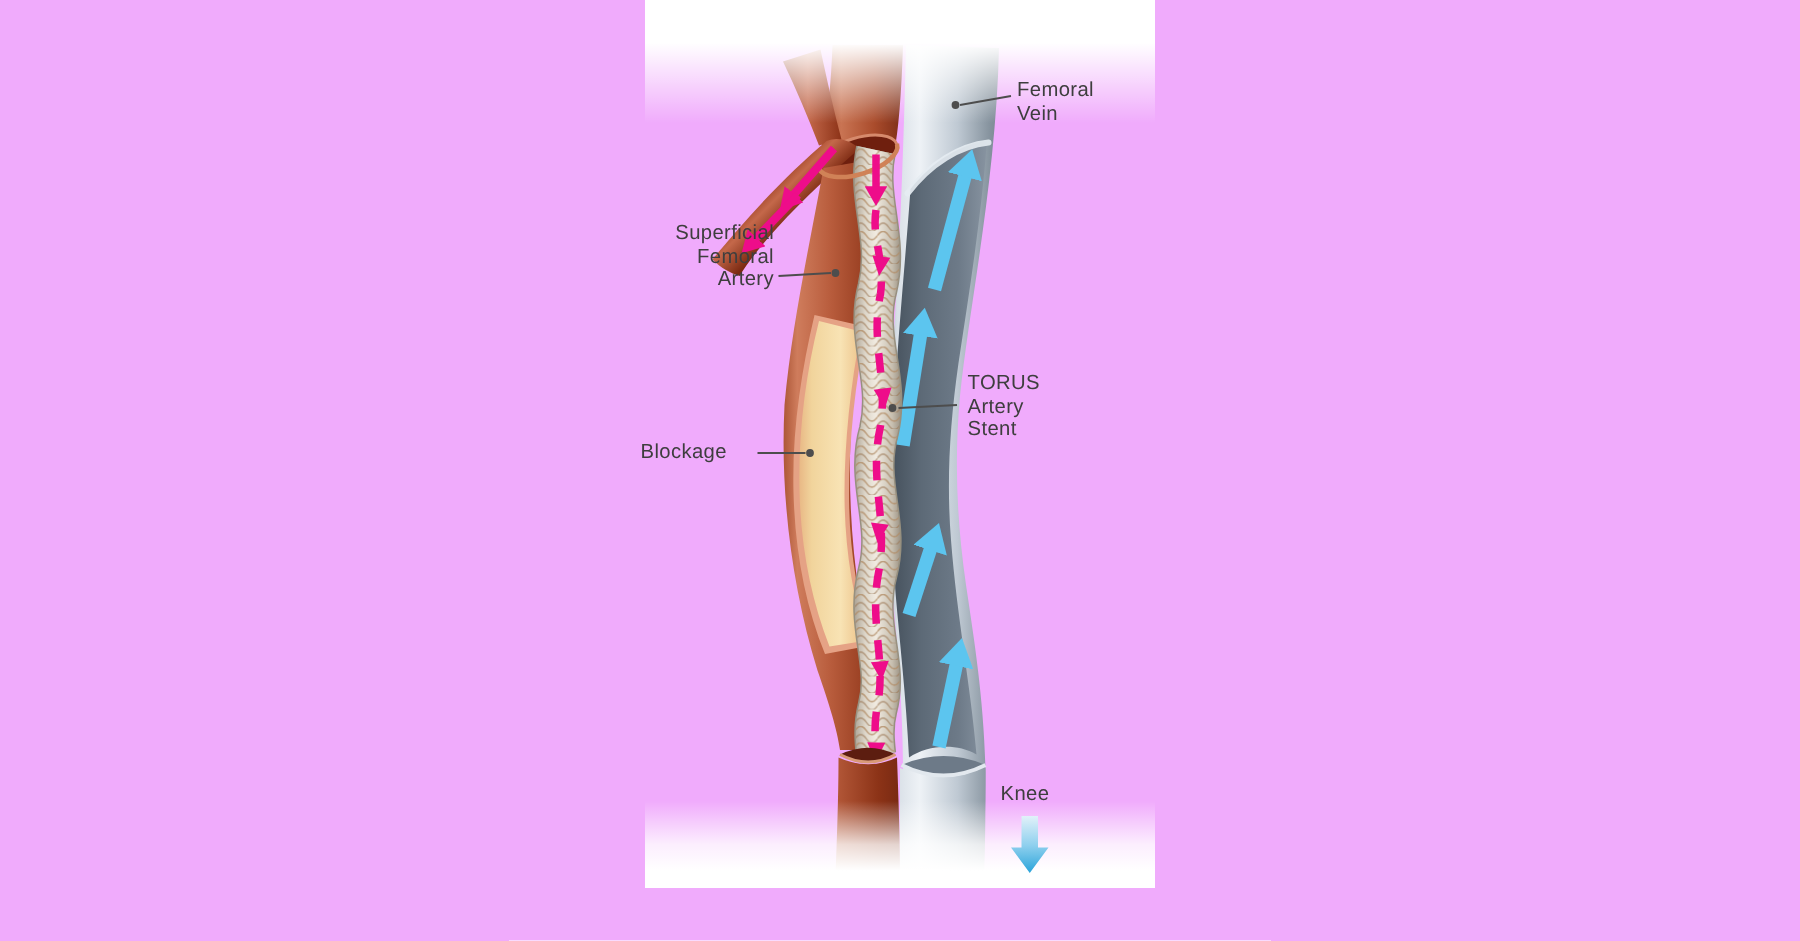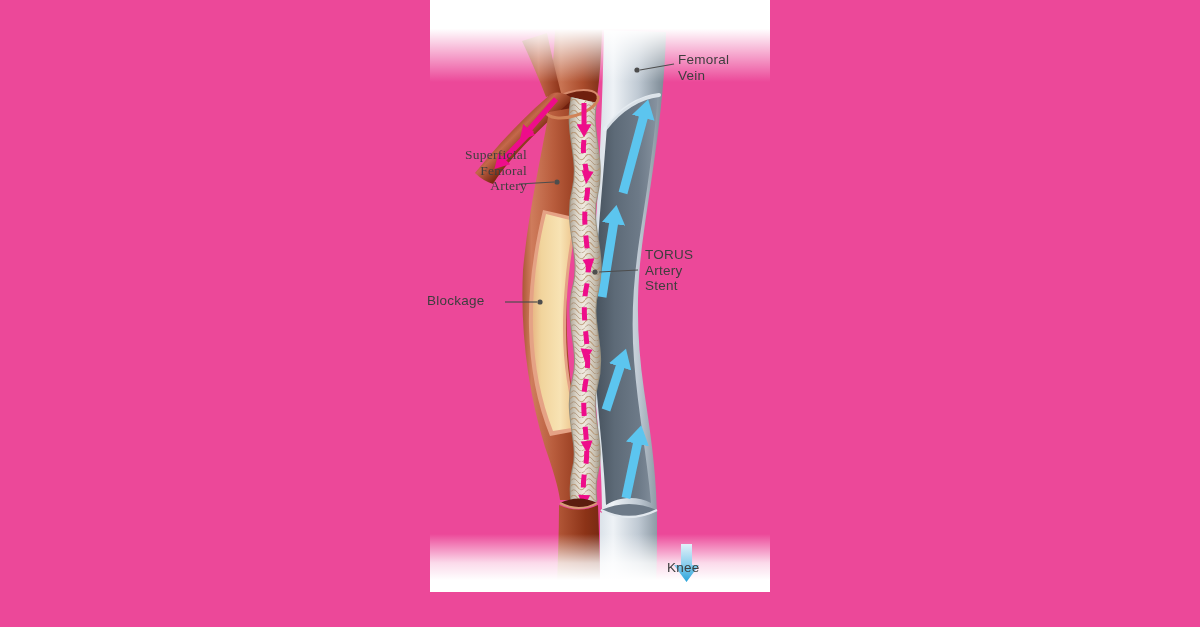--- a/index.html
+++ b/index.html
@@ -1,17 +1,17 @@
 <!DOCTYPE html>
 <html><head>
 <meta charset="utf-8">
 <style>
   html,body { margin:0; padding:0; background:#ffffff; }
   .canvas {
-    position:relative; width:1200px; height:627px; background:#ec4899;
+    position:relative; width:1200px; height:627px; background:#f0abfc;
     overflow:hidden; font-family:"Liberation Sans", sans-serif;
   }
   .canvas svg { position:absolute; left:0; top:0; }
   .lbl {
     position:absolute; font-size:13.5px; line-height:15.5px; color:#3e3e3e;
     letter-spacing:0.25px; white-space:pre-line;
   }
   .lbl-right { text-align:right; }
 </style>
 </head>
@@ -191,24 +191,24 @@
       <path d="M 638,270 L 599,272"></path>
       <circle cx="595" cy="272" r="2.6" fill="#4d4d4d" stroke="none"></circle>
       <path d="M 505,302 L 537,302"></path>
       <circle cx="540" cy="302" r="2.6" fill="#4d4d4d" stroke="none"></circle>
     </g>
   </svg>
 
   <div class="lbl" style="left:678px; top:52px;">Femoral
 Vein</div>
 
-  <div class="lbl lbl-right" style="left:431px; top:147px; width:96px;font-family:Liberation Serif, serif;">Superficial
+  <div class="lbl lbl-right" style="left:420px; top:147px; width:96px;">Superficial
 Femoral
 Artery</div>
 
   <div class="lbl" style="left:645px; top:247px;">TORUS
 Artery
 Stent</div>
 
   <div class="lbl" style="left:427px; top:293px;">Blockage</div>
 
-  <div class="lbl" style="left:667px; top:521px;margin-top:39px;">Knee</div>
+  <div class="lbl" style="left:667px; top:521px;">Knee</div>
 </div>
 
 </body></html>

